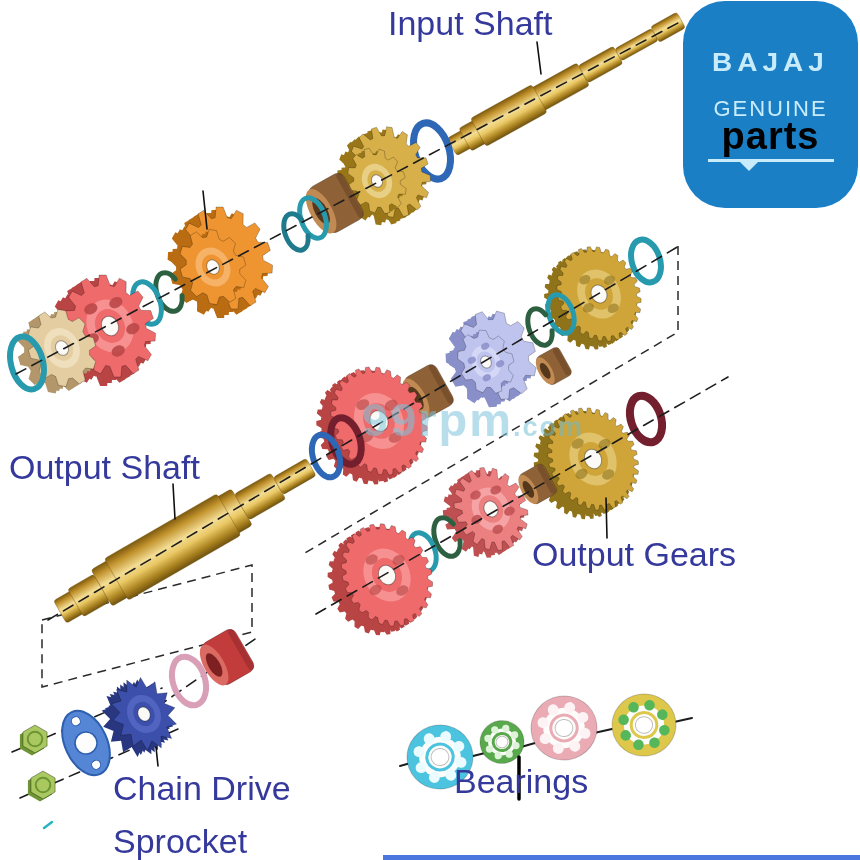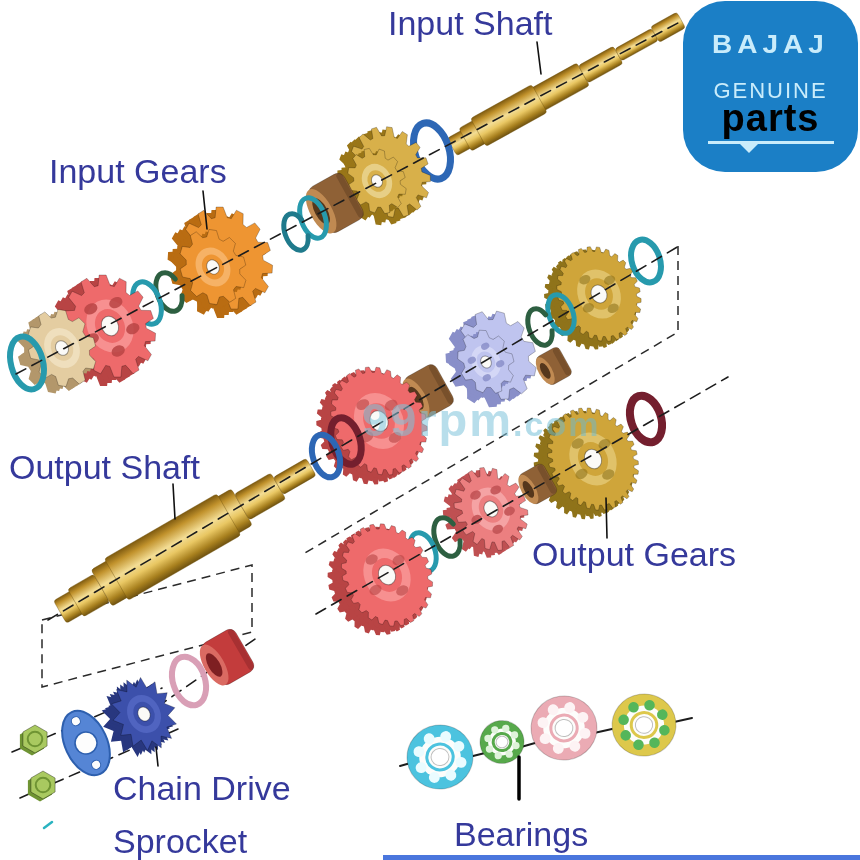--- a/index.html
+++ b/index.html
@@ -5,22 +5,22 @@
   html,body{margin:0;padding:0;background:#ffffff;}
   #page{position:relative;width:860px;height:860px;background:#ffffff;overflow:hidden;
         font-family:"Liberation Sans",sans-serif;}
   #scene{position:absolute;left:0;top:0;z-index:1;}
   .lbl{position:absolute;z-index:3;color:#35399b;font-size:34px;line-height:1.0;white-space:nowrap;
        font-family:"Liberation Sans",sans-serif;}
   .lbl2{line-height:1.55;}
   #watermark{position:absolute;left:330px;top:392px;z-index:2;white-space:nowrap;
              font-weight:bold;letter-spacing:2px;}
   #watermark .wm-main{font-size:47px;color:rgba(126,194,219,0.55);margin-left:32px;}
-  #watermark .wm-suffix{font-size:34px;color:rgba(104,186,212,0.50);}
-  #badge{position:absolute;left:683px;top:1px;width:175px;height:171px;z-index:3;
+  #watermark .wm-suffix{font-size:27px;color:rgba(104,186,212,0.50);}
+  #badge{position:absolute;left:683px;top:1px;width:175px;height:207px;z-index:3;
          background:#1b7fc6;border-radius:42px;display:flex;flex-direction:column;
          align-items:center;justify-content:center;}
   #badge .b1{font-size:28px;font-weight:bold;letter-spacing:5px;color:#c9ecfb;transform:scaleY(.92);}
   #badge .b2{font-size:22px;letter-spacing:2px;color:#c9ecfb;margin-top:17px;}
   #badge .b3{font-size:38px;font-weight:bold;letter-spacing:1px;color:#000000;line-height:.85;margin-top:-2px;}
   #badge .bline{position:relative;width:126px;height:3px;background:#c9ecfb;margin-top:6px;}
   #badge .bchev{position:absolute;left:32px;top:3px;width:0;height:0;
                 border-left:9px solid transparent;border-right:9px solid transparent;
                 border-top:9px solid #c9ecfb;}
   #bottombar{position:absolute;left:383px;right:0;bottom:0;height:5px;background:#4a76dd;z-index:3;}
@@ -439,28 +439,27 @@
       <g>
         <line x1="44" y1="828" x2="52" y2="822" stroke="#2ab3c0" stroke-width="2.5" stroke-linecap="round"></line>
       </g>
     </svg>
 
   <div id="watermark">
     <span class="wm-main">99rpm</span><span class="wm-suffix">.com</span>
   </div>
 
   <div class="lbl" style="left:388px;top:6px;">Input Shaft</div>
-  <div class="lbl" style="left:49px;top:154px;">Input Gears</div>
   <div class="lbl" style="left:532px;top:537px;">Output Gears</div>
   <div class="lbl" style="left:9px;top:450px;">Output Shaft</div>
   <div class="lbl lbl2" style="left:113px;top:762px;">
     <div>Chain Drive</div>
     <div>Sprocket</div>
   </div>
-  <div class="lbl" style="left:454px;top:817px;">Bearings</div>
+  <div class="lbl" style="left:454px;top:764px;">Bearings</div>
 
   <div id="badge">
     <div class="b1">BAJAJ</div>
     <div class="b2">GENUINE</div>
     <div class="b3">parts</div>
     <div class="bline">
       <span class="bchev"></span>
     </div>
   </div>
 

